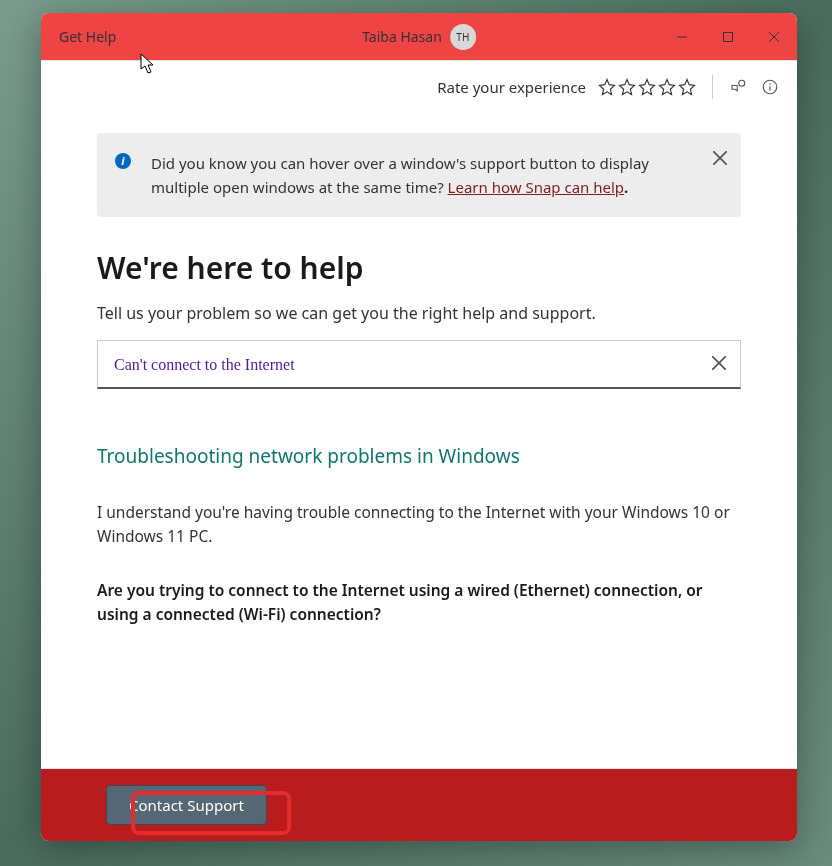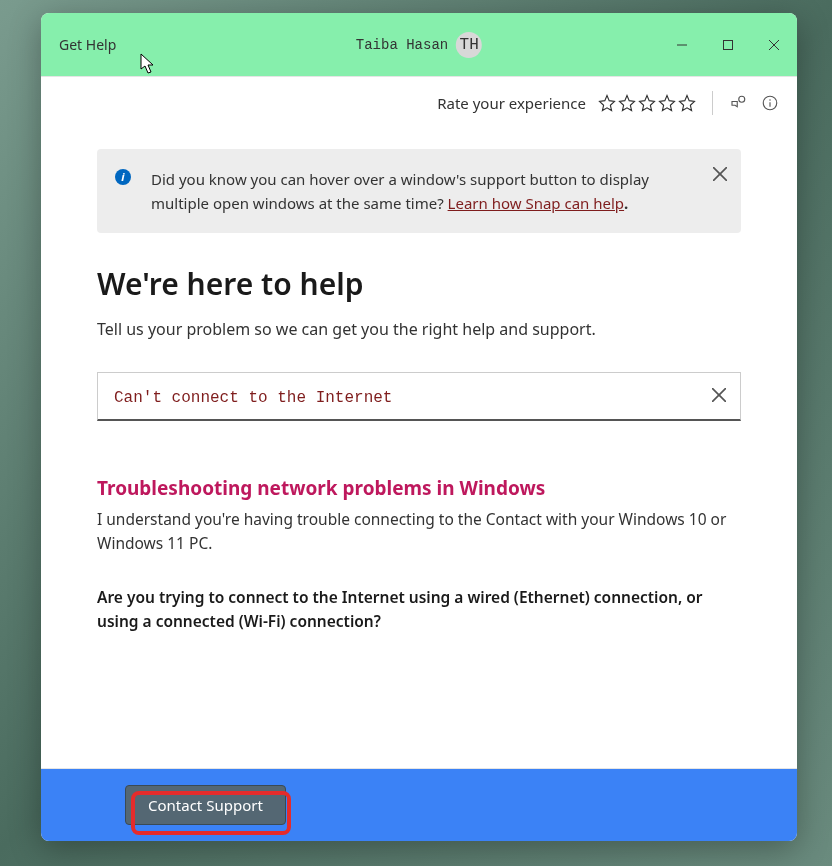--- a/index.html
+++ b/index.html
@@ -20,50 +20,49 @@
     background: #fafafa;
     border-radius: 8px;
     box-shadow: 0 8px 32px rgba(0,0,0,0.3);
     display: flex;
     flex-direction: column;
     overflow: hidden;
   }
   .titlebar {
     display: flex;
     align-items: center;
-    height: 64px;
-    background: #86efac;
+    height: 48px;
+    background: #ef4444;
     border-bottom: 1px solid #e5e5e5;
     position: relative;
   }
   .app-title {
     padding-left: 18px;
     font-size: 14px;
     color: #333;
   }
   .user-area {
     position: absolute;
     left: 50%;
     transform: translateX(-50%);
     display: flex;
     align-items: center;
     gap: 8px;
     font-size: 14px;
     color: #333;
-    font-family: Liberation Mono, monospace;
   }
   .avatar {
     width: 26px;
     height: 26px;
     border-radius: 50%;
     background: #d8d8d8;
     display: flex;
     align-items: center;
     justify-content: center;
-    font-size: 16px;
+    font-size: 10px;
     color: #333;
   }
   .window-controls {
     position: absolute;
     right: 0;
     display: flex;
   }
   .wc-btn {
     width: 46px;
     height: 36px;
@@ -149,52 +148,52 @@
   }
   .hero-title {
     font-size: 30px;
     font-weight: 600;
     color: #1a1a1a;
     margin-bottom: 14px;
   }
   .hero-sub {
     font-size: 16px;
     color: #333;
-    margin-bottom: 32px;
+    margin-bottom: 16px;
   }
   .search-box {
     position: relative;
     border: 1px solid #ccc;
     border-bottom: 2px solid #555;
     background: #fff;
     padding: 12px 48px 12px 16px;
     margin-bottom: 54px;
   }
   .search-input {
     border: none;
     outline: none;
     width: 100%;
     font-size: 16px;
-    color: #7f1d1d;
-    font-family: Liberation Mono, monospace;
+    color: #4c1d95;
+    font-family: Liberation Serif, serif;
     background: transparent;
   }
   .search-clear {
     position: absolute;
     right: 14px;
     top: 50%;
     transform: translateY(-50%);
     cursor: pointer;
     color: #555;
   }
   .result-title {
     font-size: 19px;
-    font-weight: 700;
-    color: #be185d;
-    margin-bottom: 6px;
+    font-weight: 400;
+    color: #0f766e;
+    margin-bottom: 31px;
   }
   .result-body {
     font-size: 15.5px;
     color: #333;
     line-height: 1.55;
     margin-bottom: 18px;
   }
   .result-body b { font-weight: 400; }
   .text-link {
     color: #0067c0;
@@ -207,22 +206,22 @@
     line-height: 1.55;
     margin-top: 30px;
     margin-bottom: 20px;
   }
   .divider-line {
     height: 1px;
     background: #e5e5e5;
     margin: 0 -56px;
   }
   .footer {
-    padding: 16px 84px;
-    background: #3b82f6;
+    padding: 16px 65px;
+    background: #b91c1c;
   }
   .contact-btn {
     background: #546773;
     color: #fff;
     border: 1px solid #3a4a54;
     padding: 9px 22px;
     font-size: 15px;
     font-family: inherit;
     border-radius: 4px;
     cursor: pointer;
@@ -324,21 +323,21 @@
         <svg width="14" height="14" viewBox="0 0 10 10">
             <line x1="0" y1="0" x2="10" y2="10" stroke="currentColor" stroke-width="1.2"></line>
             <line x1="10" y1="0" x2="0" y2="10" stroke="currentColor" stroke-width="1.2"></line>
           </svg>
       </span>
     </div>
 
     <h2 class="result-title">Troubleshooting network problems in Windows</h2>
 
     <p class="result-body">
-      <span>I understand you're having trouble connecting to the Contact with your </span><b>Windows 10</b><span> or </span><b>Windows 11</b><span> PC.</span>
+      <span>I understand you're having trouble connecting to the Internet with your </span><b>Windows 10</b><span> or </span><b>Windows 11</b><span> PC.</span>
     </p>
 
 
     <p class="question-text">Are you trying to connect to the Internet using a wired (Ethernet) connection, or using a connected (Wi-Fi) connection?</p>
 
   </div>
 
   <div class="divider-line"></div>
 
   <div class="footer">

